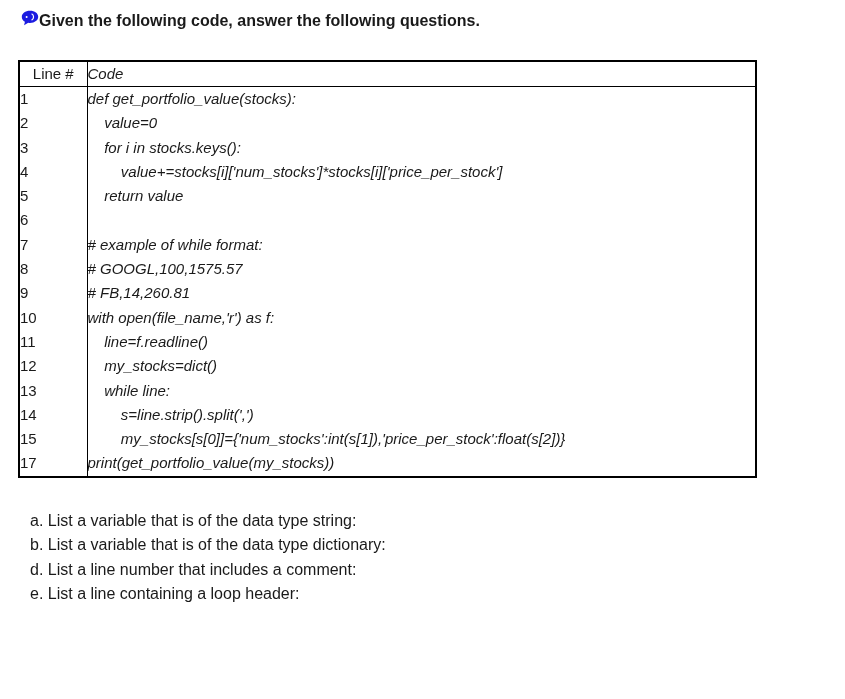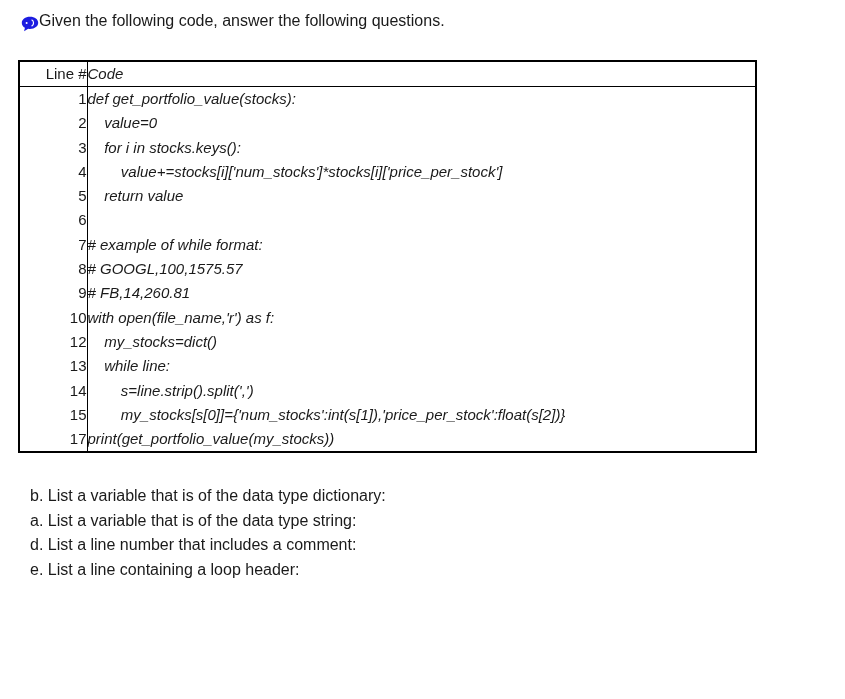--- a/index.html
+++ b/index.html
@@ -14,23 +14,24 @@
     font-family: "Liberation Sans", sans-serif;
     color: #1a1a1a;
   }
   .page {
     position: relative;
     width: 845px;
     height: 699px;
   }
   .title-row {
     display: flex;
-    align-items: flex-end;
+    align-items: flex-start;
     margin: 10px 0 0 21px;
     height: 22px;
+    font-weight: bold;
   }
   .title-icon {
     width: 18px;
     height: 16px;
     flex: 0 0 auto;
     display: inline-block;
   }
   .title-text {
     font-size: 16px;
     line-height: 22px;
@@ -45,21 +46,20 @@
   }
   table.code-table th, table.code-table td {
     padding: 0;
     font-weight: normal;
     font-size: 15px;
     vertical-align: middle;
   }
   col.ln-col { width: 68px; }
   col.code-col { width: 669px; }
   .ln {
-    text-align: right;
     padding-right: 10px;
     border-right: 1.5px solid #000000;
   }
   .code {
     text-align: left;
     padding-left: 11px;
     white-space: pre;
     overflow: hidden;
     font-style: italic;
   }
@@ -143,20 +143,24 @@
         </tr>
       <tr>
           <td class="ln">9</td>
           <td class="code"># FB,14,260.81</td>
         </tr>
       <tr>
           <td class="ln">10</td>
           <td class="code">with open(file_name,'r') as f:</td>
         </tr>
       <tr>
+          <td class="ln">11</td>
+          <td class="code">    line=f.readline()</td>
+        </tr>
+      <tr>
           <td class="ln">12</td>
           <td class="code">    my_stocks=dict()</td>
         </tr>
       <tr>
           <td class="ln">13</td>
           <td class="code">    while line:</td>
         </tr>
       <tr>
           <td class="ln">14</td>
           <td class="code">        s=line.strip().split(',')</td>
@@ -166,19 +170,19 @@
           <td class="code">        my_stocks[s[0]]={'num_stocks':int(s[1]),'price_per_stock':float(s[2])}</td>
         </tr>
       <tr>
           <td class="ln">17</td>
           <td class="code">print(get_portfolio_value(my_stocks))</td>
         </tr>
     </tbody>
   </table>
 
   <div class="questions">
+    <div class="question-line">a. List a variable that is of the data type string:</div>
     <div class="question-line">b. List a variable that is of the data type dictionary:</div>
-    <div class="question-line">a. List a variable that is of the data type string:</div>
     <div class="question-line">d. List a line number that includes a comment:</div>
     <div class="question-line">e. List a line containing a loop header:</div>
   </div>
 
 </div>
 
 </body></html>

